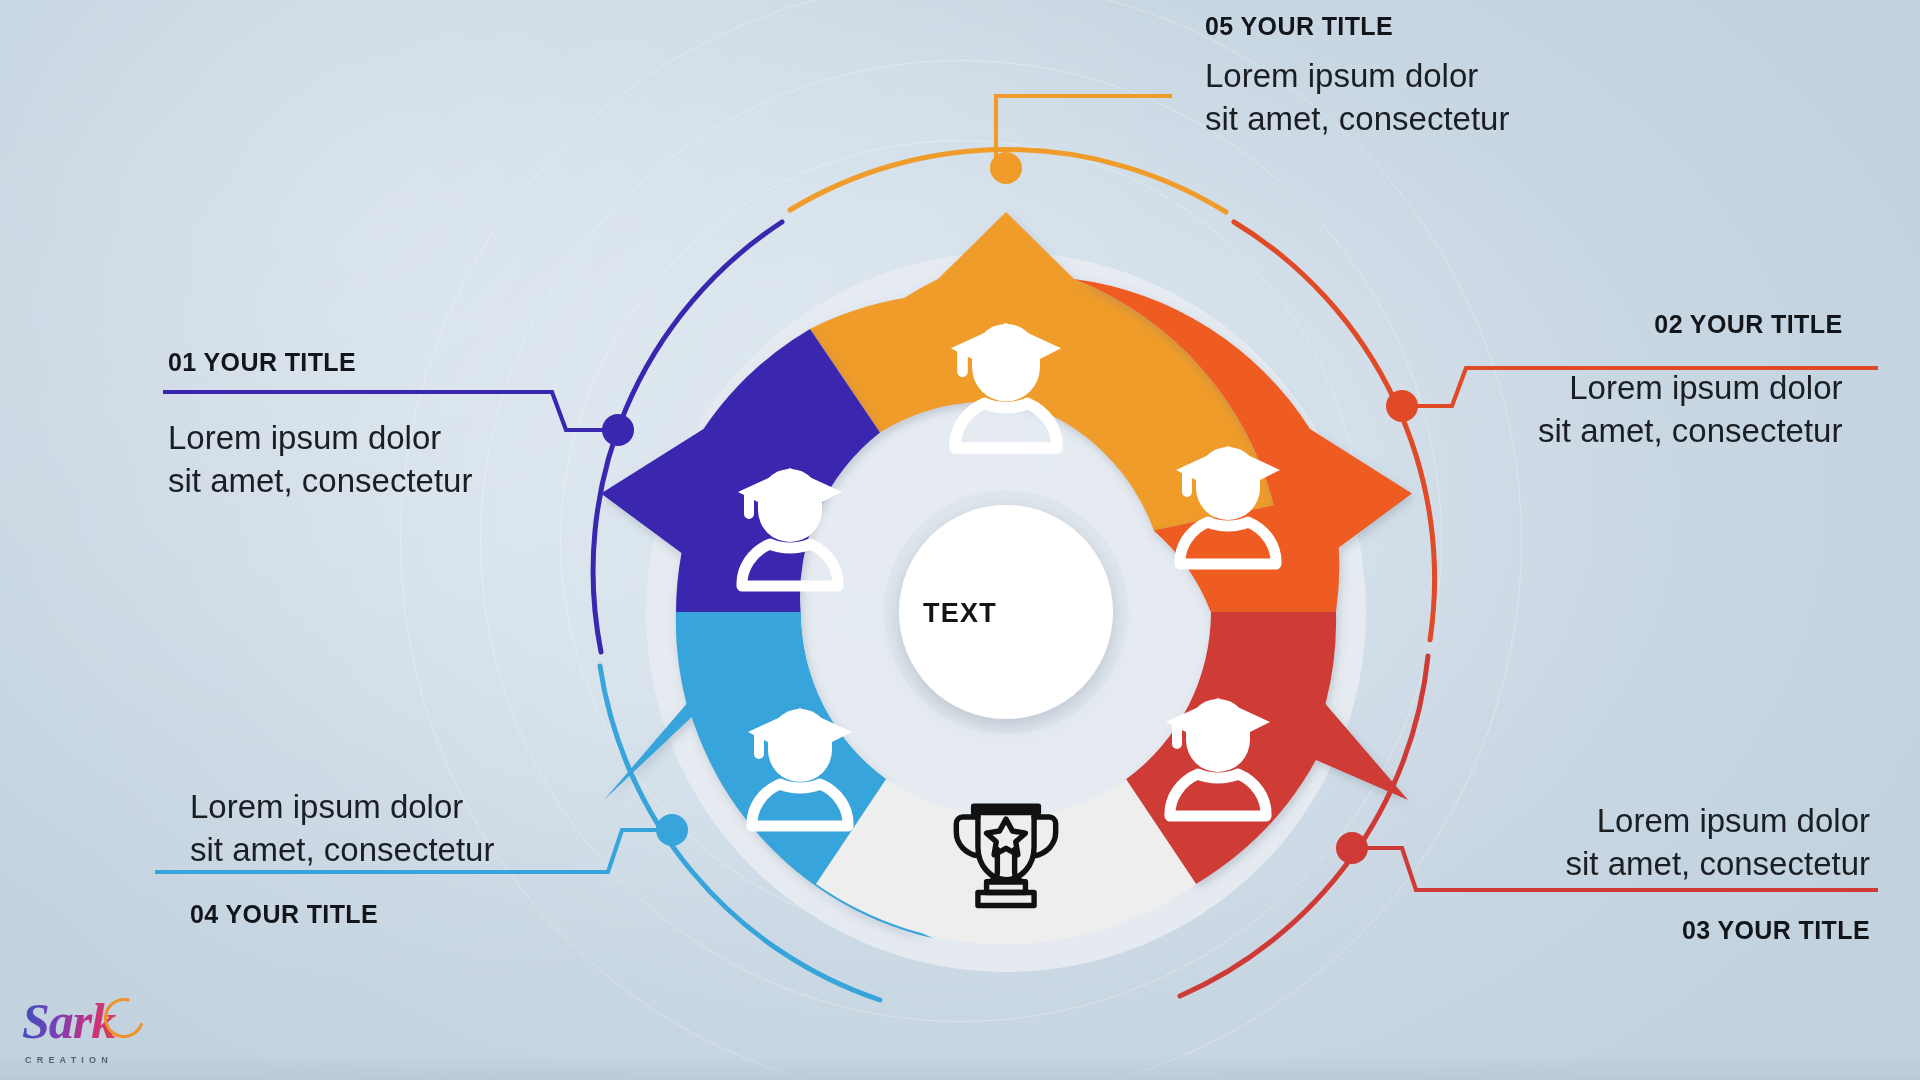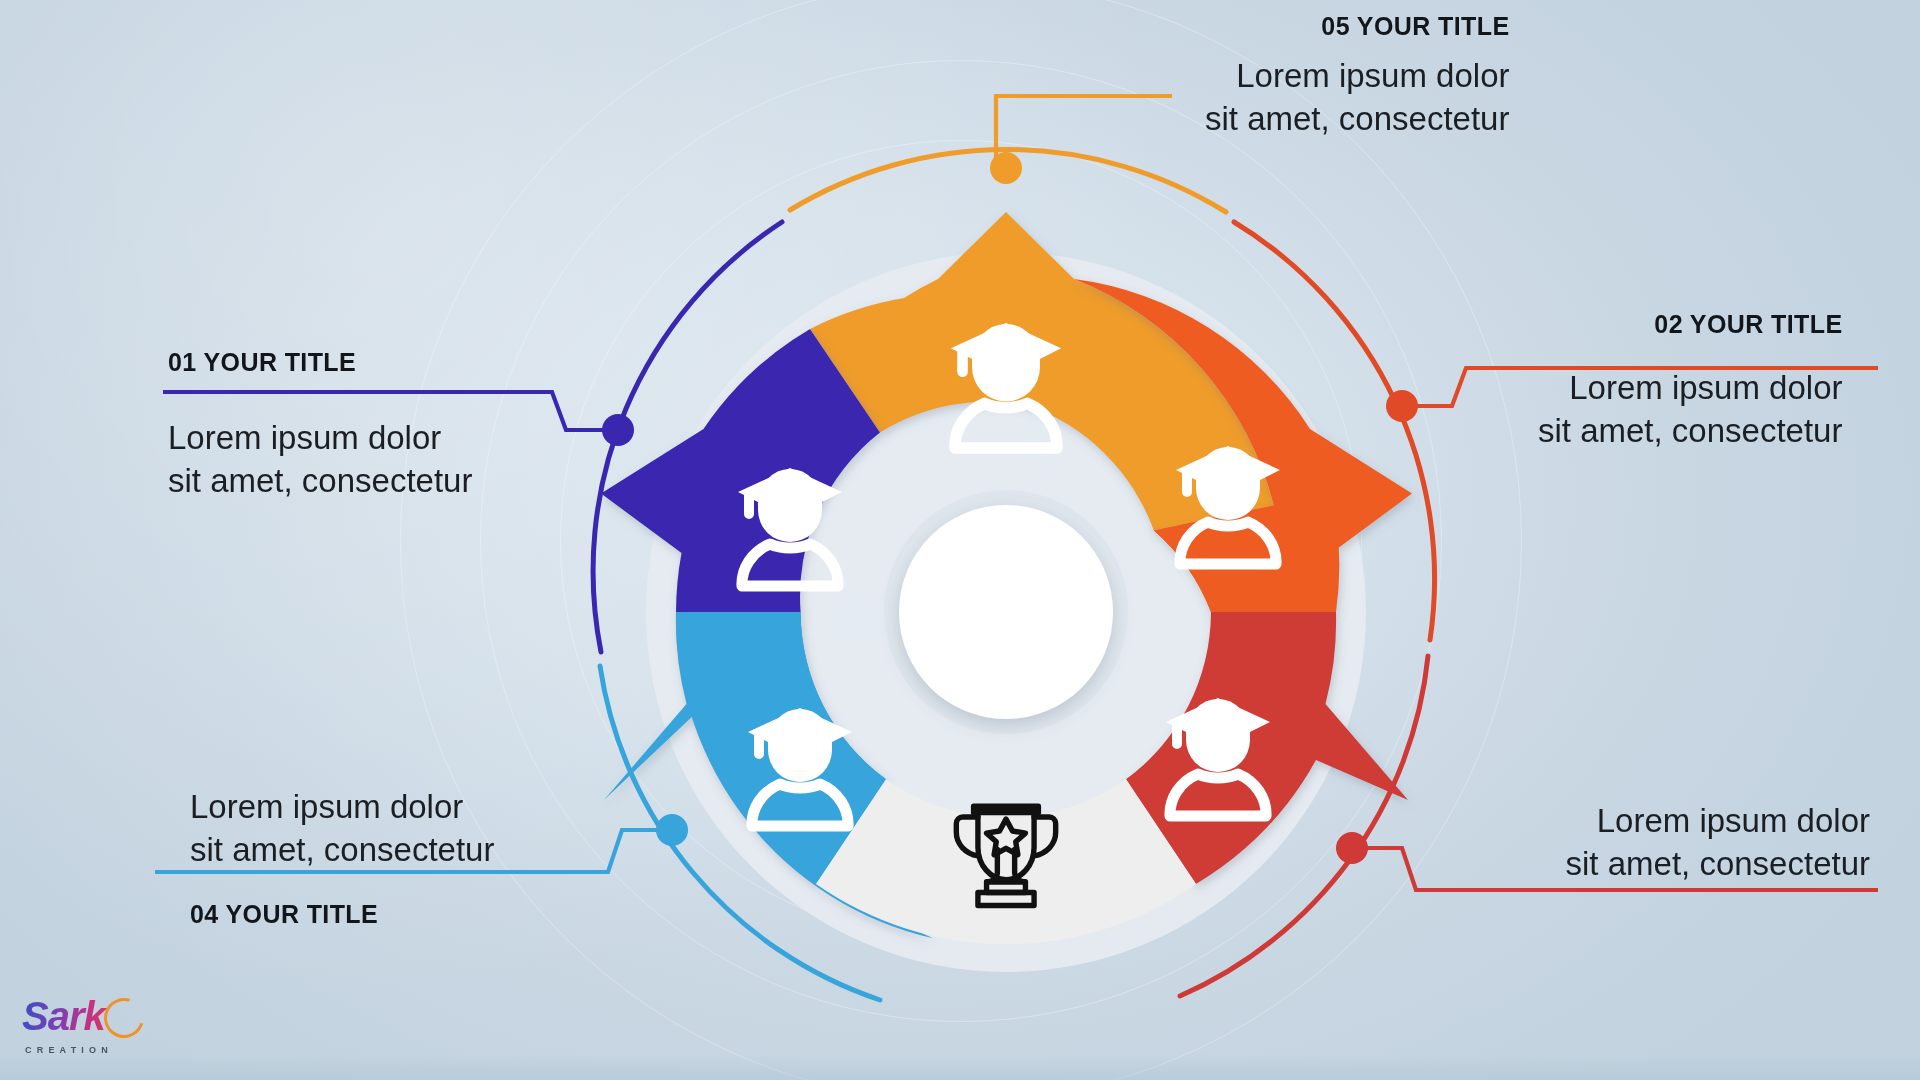--- a/index.html
+++ b/index.html
@@ -60,21 +60,21 @@
   }
   .callout .body {
     font-size: 33px;
     font-weight: 400;
     line-height: 1.30;
     color: #1b1f24;
     white-space: nowrap;
   }
 
   
-  #callout-05 { left: 1205px; top: 12px; text-align: right; }
+  #callout-05 { left: 1205px; top: 12px; text-align: left; }
   #callout-05 .title { margin-bottom: 14px; }
 
   
   #callout-02 { left: 1538px; top: 310px; text-align: right; }
   #callout-02 .title { margin-bottom: 28px; }
 
   
   #callout-01 { left: 168px; top: 348px; text-align: left; }
   #callout-01 .title { margin-bottom: 40px; }
 
@@ -98,24 +98,24 @@
 
   
   #logo {
     position: absolute;
     left: 22px;
     bottom: 22px;
     width: 128px;
     height: 62px;
   }
   #logo .logo-word {
-    font-family: Liberation Sans, sans-serif;
+    font-family: Liberation Serif, serif;
     font-style: italic;
     font-weight: bold;
-    font-size: 40px;
+    font-size: 50px;
     line-height: 1;
     background: linear-gradient(95deg, #3a4fc0 0%, #7a3fb5 28%, #c9307e 55%, #e0473f 78%, #ef8a2a 100%);
     -webkit-background-clip: text;
     background-clip: text;
     color: transparent;
     letter-spacing: -1px;
   }
   #logo .logo-sub {
     font-family: "Liberation Sans", sans-serif;
     font-size: 9px;
@@ -324,20 +324,21 @@
         <path d="M-26,-38 L-40,-38 A6,6 0 0,0 -46,-32 L-46,-24 A24,22 0 0,0 -26,-2"></path>
         <path d="M26,-38 L40,-38 A6,6 0 0,1 46,-32 L46,-24 A24,22 0 0,1 26,-2"></path>
         <path d="M-8,-8 L-8,14 A10,8 0 0,1 -16,22 L16,22 A10,8 0 0,1 8,14 L8,-8"></path>
         <path d="M-18,22 L18,22 L18,32 L-18,32 Z"></path>
         <path d="M-26,32 L26,32 L26,44 L-26,44 Z"></path>
         <path d="M0,-36 L6,-25 L18,-23 L9,-15 L11,-3 L0,-9 L-11,-3 L-9,-15 L-18,-23 L-6,-25 Z"></path>
       </g>
     </g>
   </svg>
 
+  <div class="center-label" style="top: 598px;">TEXT</div>
 
   <div class="callout" id="callout-05">
     <div class="title">05 YOUR TITLE</div>
     <div class="body">Lorem ipsum dolor</div>
     <div class="body">sit amet, consectetur</div>
   </div>
 
   <div class="callout" id="callout-02">
     <div class="title">02 YOUR TITLE</div>
     <div class="body">Lorem ipsum dolor</div>
@@ -352,20 +353,21 @@
 
   <div class="callout" id="callout-04">
     <div class="body">Lorem ipsum dolor</div>
     <div class="body">sit amet, consectetur</div>
     <div class="title">04 YOUR TITLE</div>
   </div>
 
   <div class="callout" id="callout-03">
     <div class="body">Lorem ipsum dolor</div>
     <div class="body">sit amet, consectetur</div>
+    <div class="title">03 YOUR TITLE</div>
   </div>
 
   <div id="logo">
     <div class="logo-mark"></div>
     <div class="logo-word">Sark</div>
     <div class="logo-sub">CREATION</div>
   </div>
 
   <div class="bottom-band"></div>
 </div>

